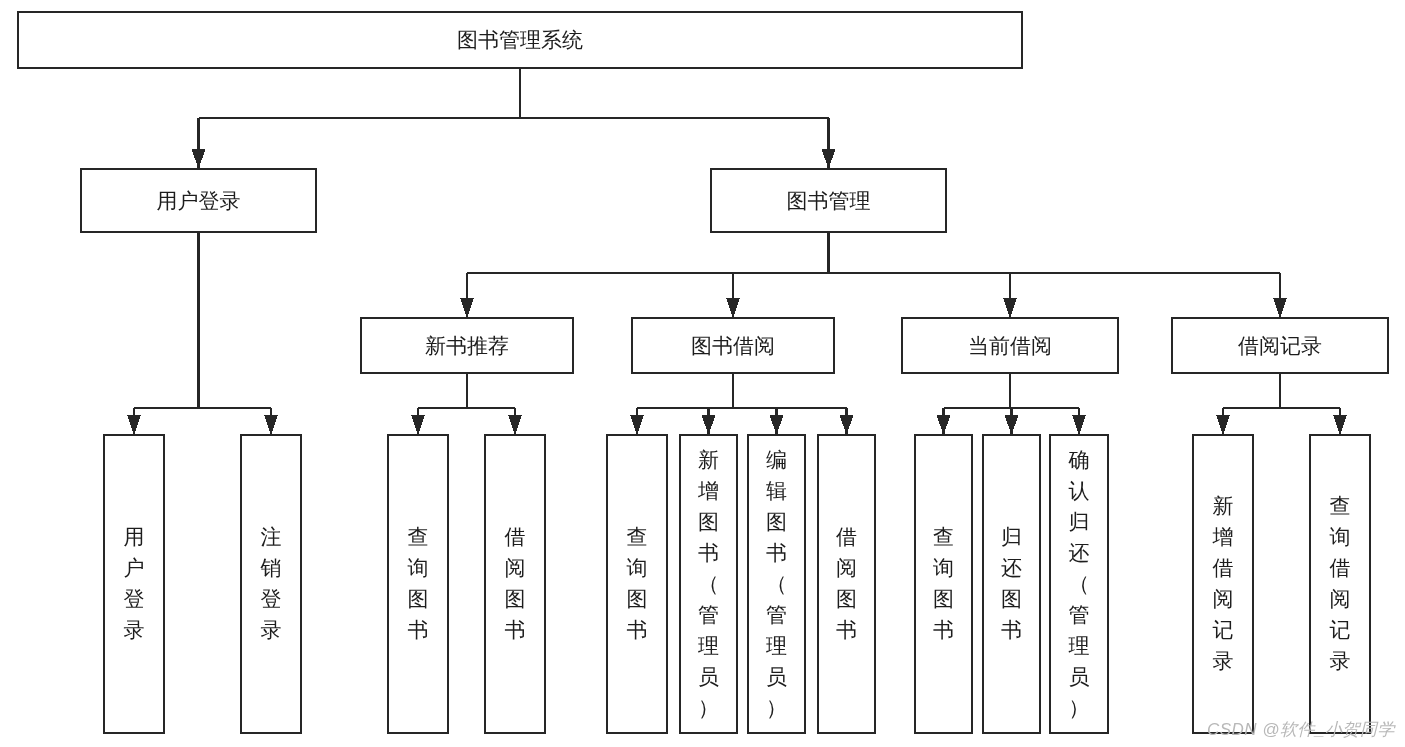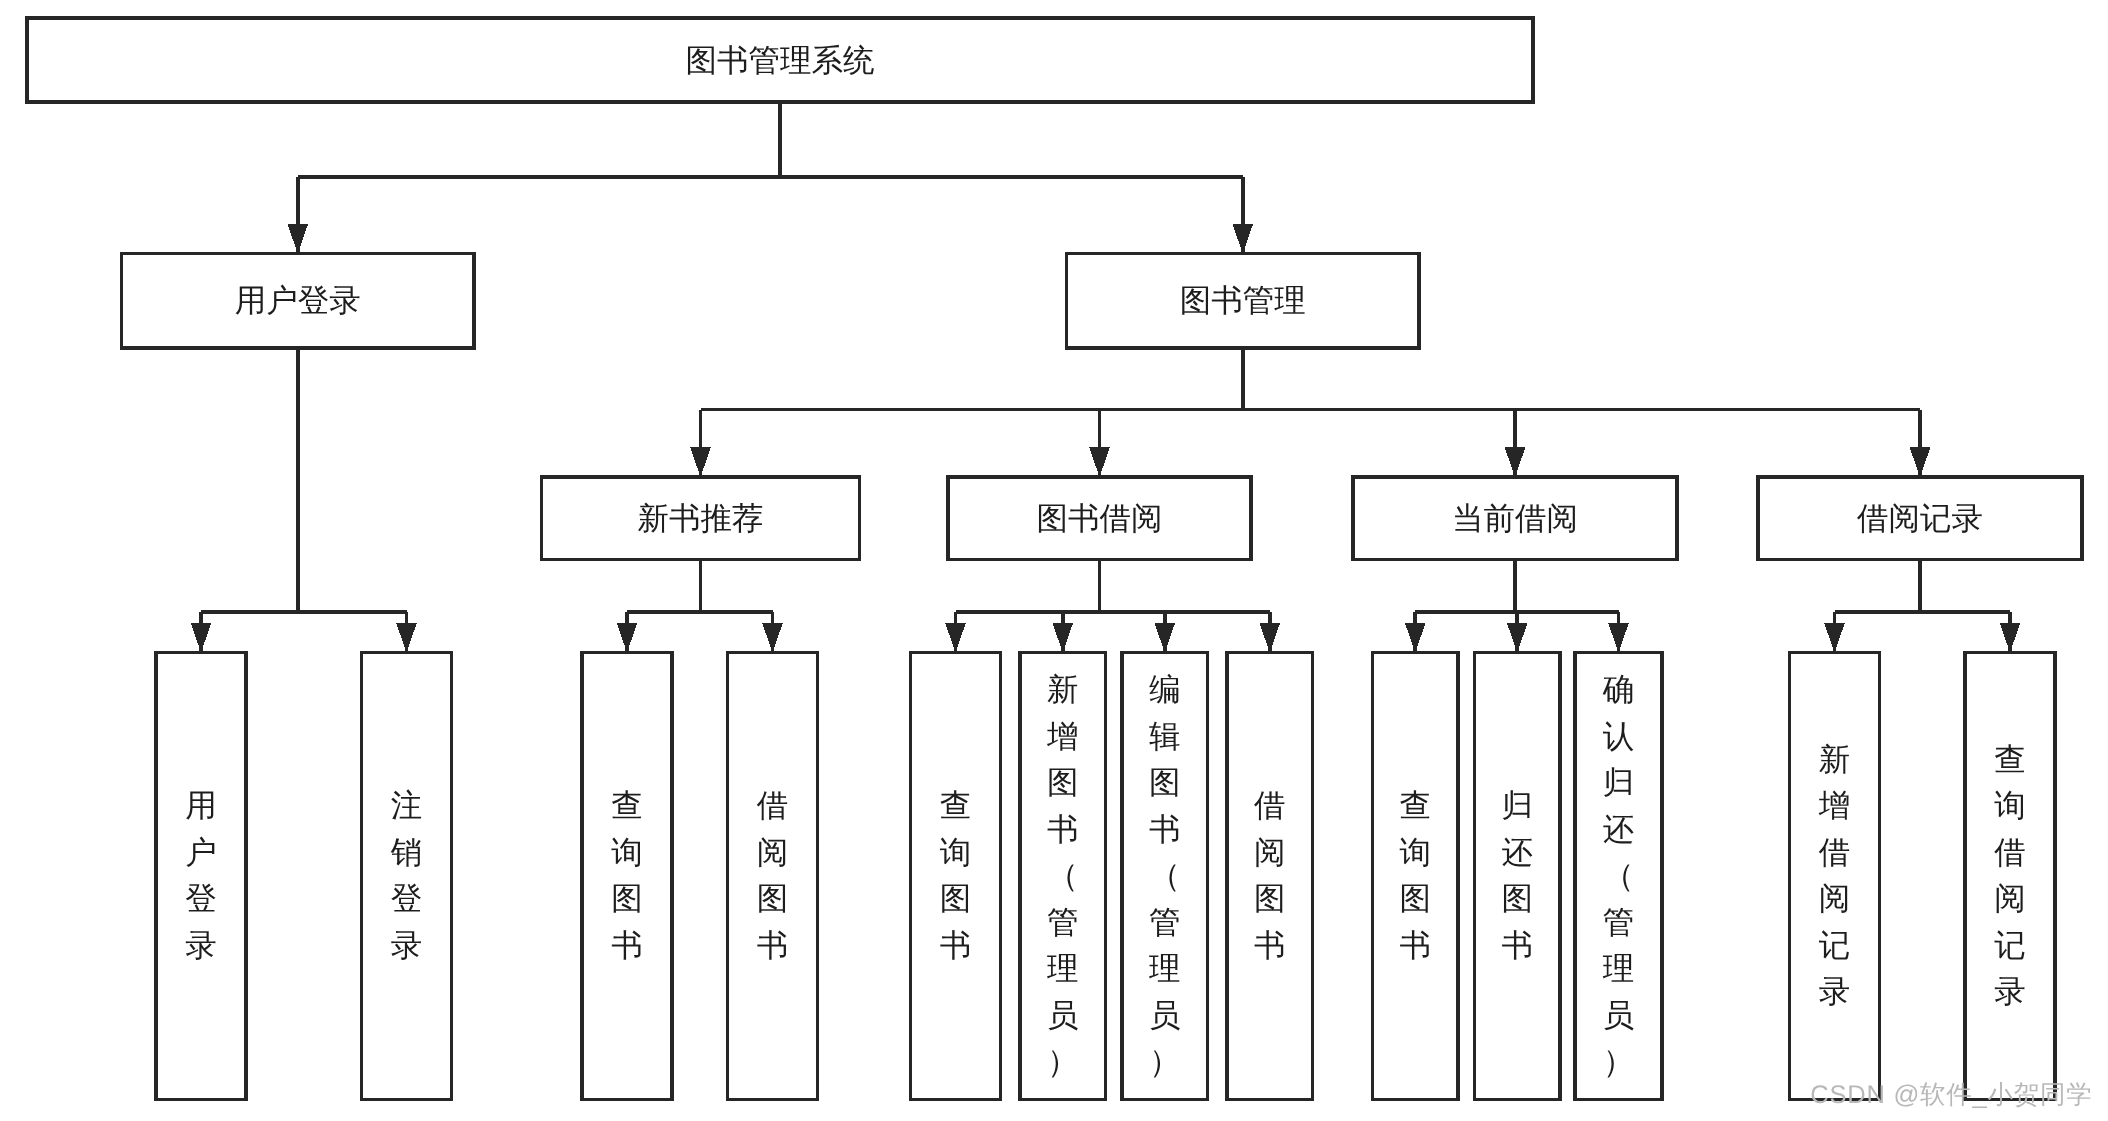--- a/index.html
+++ b/index.html
@@ -44,20 +44,21 @@
   .watermark {
     position: absolute;
     right: 10px;
     bottom: 6px;
     font-family: "Liberation Sans", "DejaVu Sans", sans-serif;
     font-size: 17px;
     color: #b8b8b8;
     white-space: nowrap;
     pointer-events: none;
     letter-spacing: 0.5px;
+    font-style: italic;
   }
 </style>
 </head>
 <body>
 
 <div id="diagram-root">
   <svg class="flow" viewBox="0 0 1405 747" xmlns="http://www.w3.org/2000/svg">
     <g id="edges-layer">
         <line x1="520" y1="68" x2="520" y2="118" class="connector"></line>
         <line x1="198.5" y1="118" x2="828.5" y2="118" class="connector"></line>

